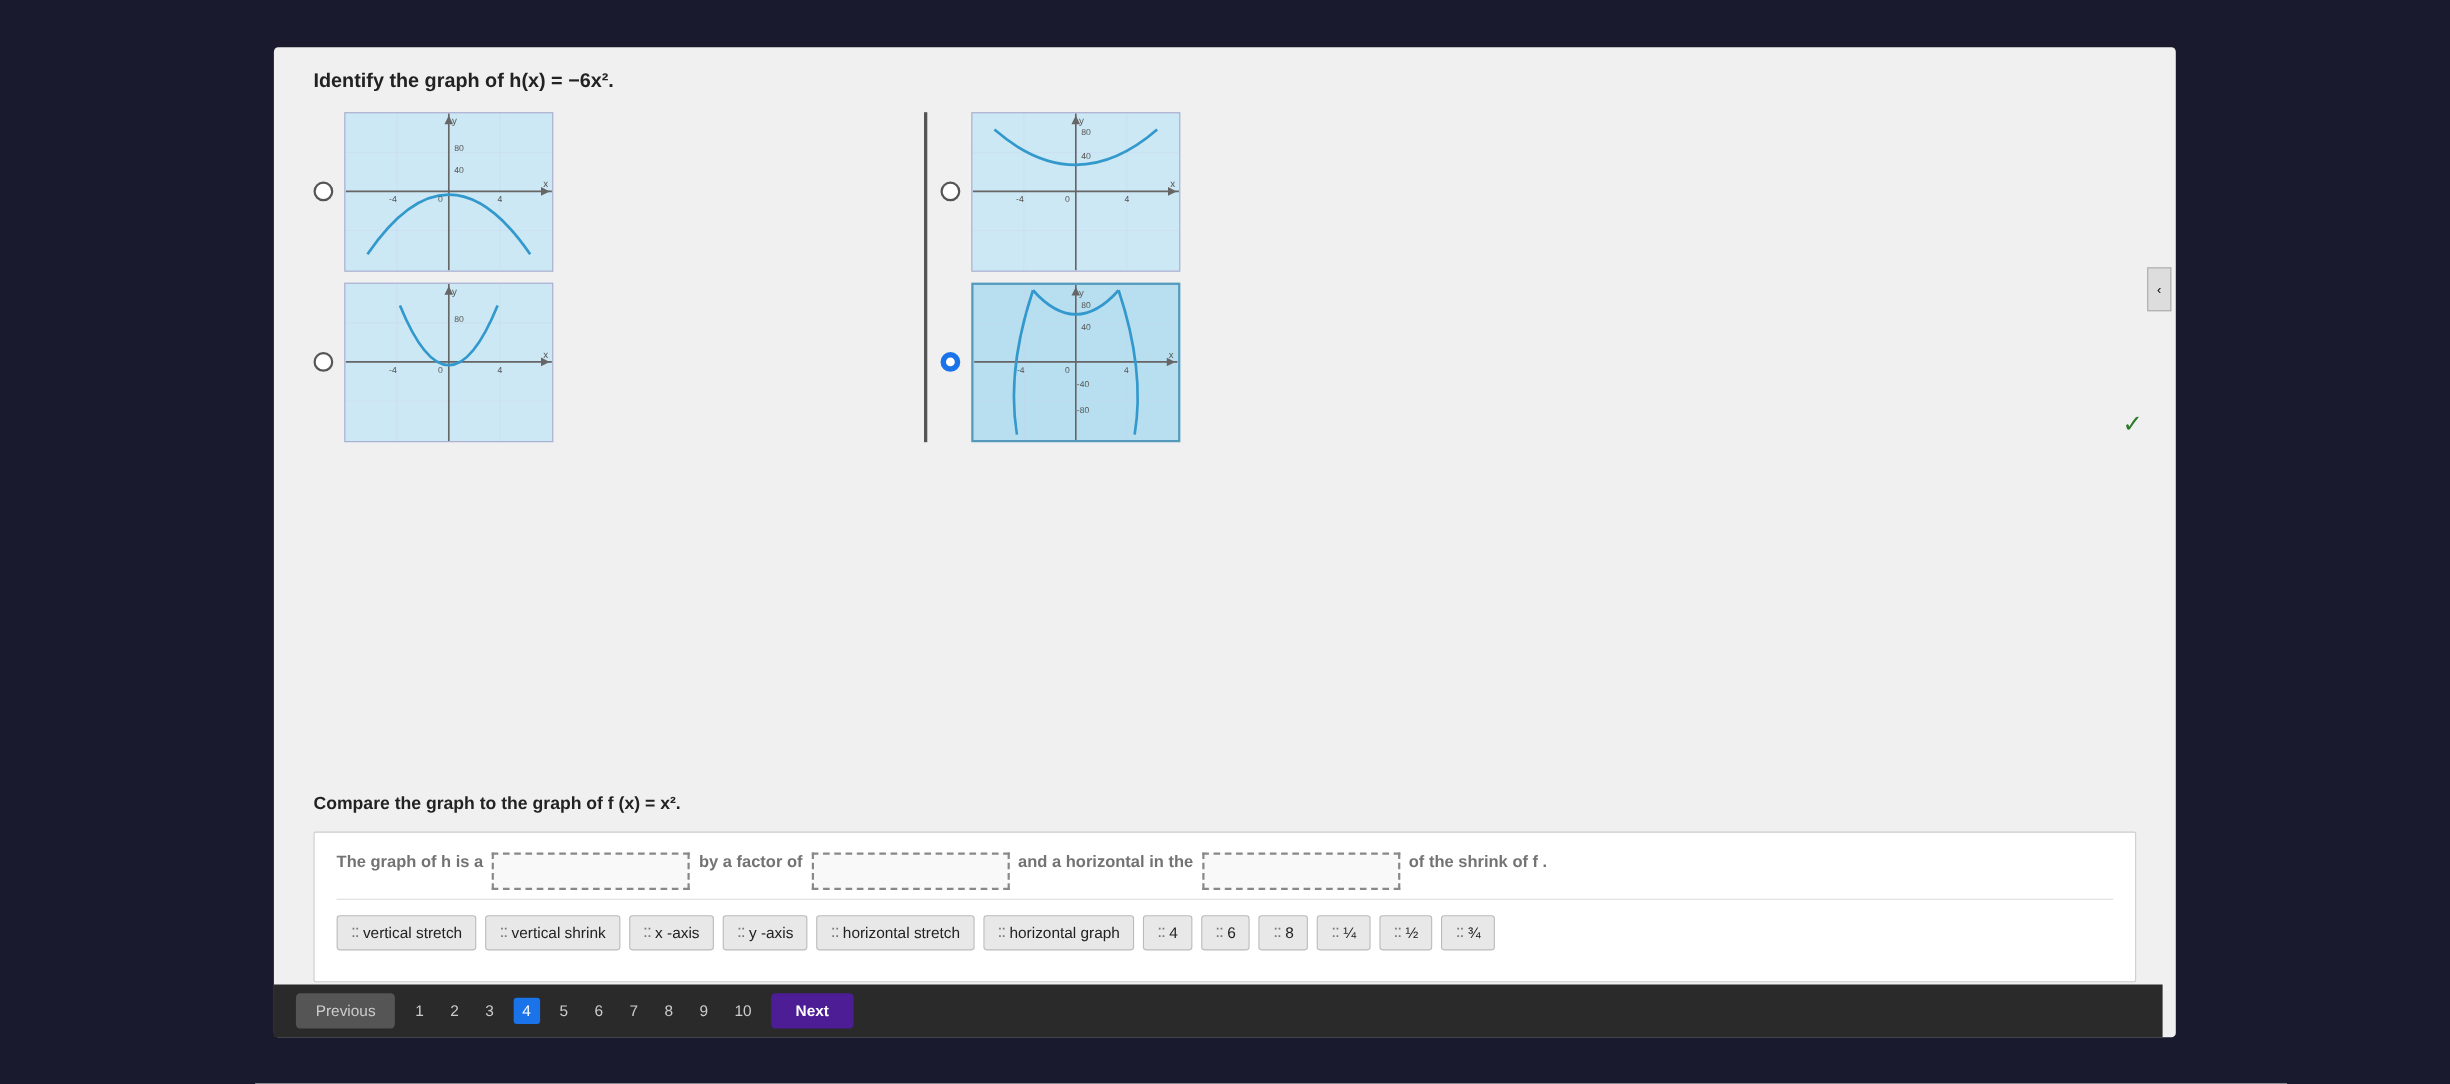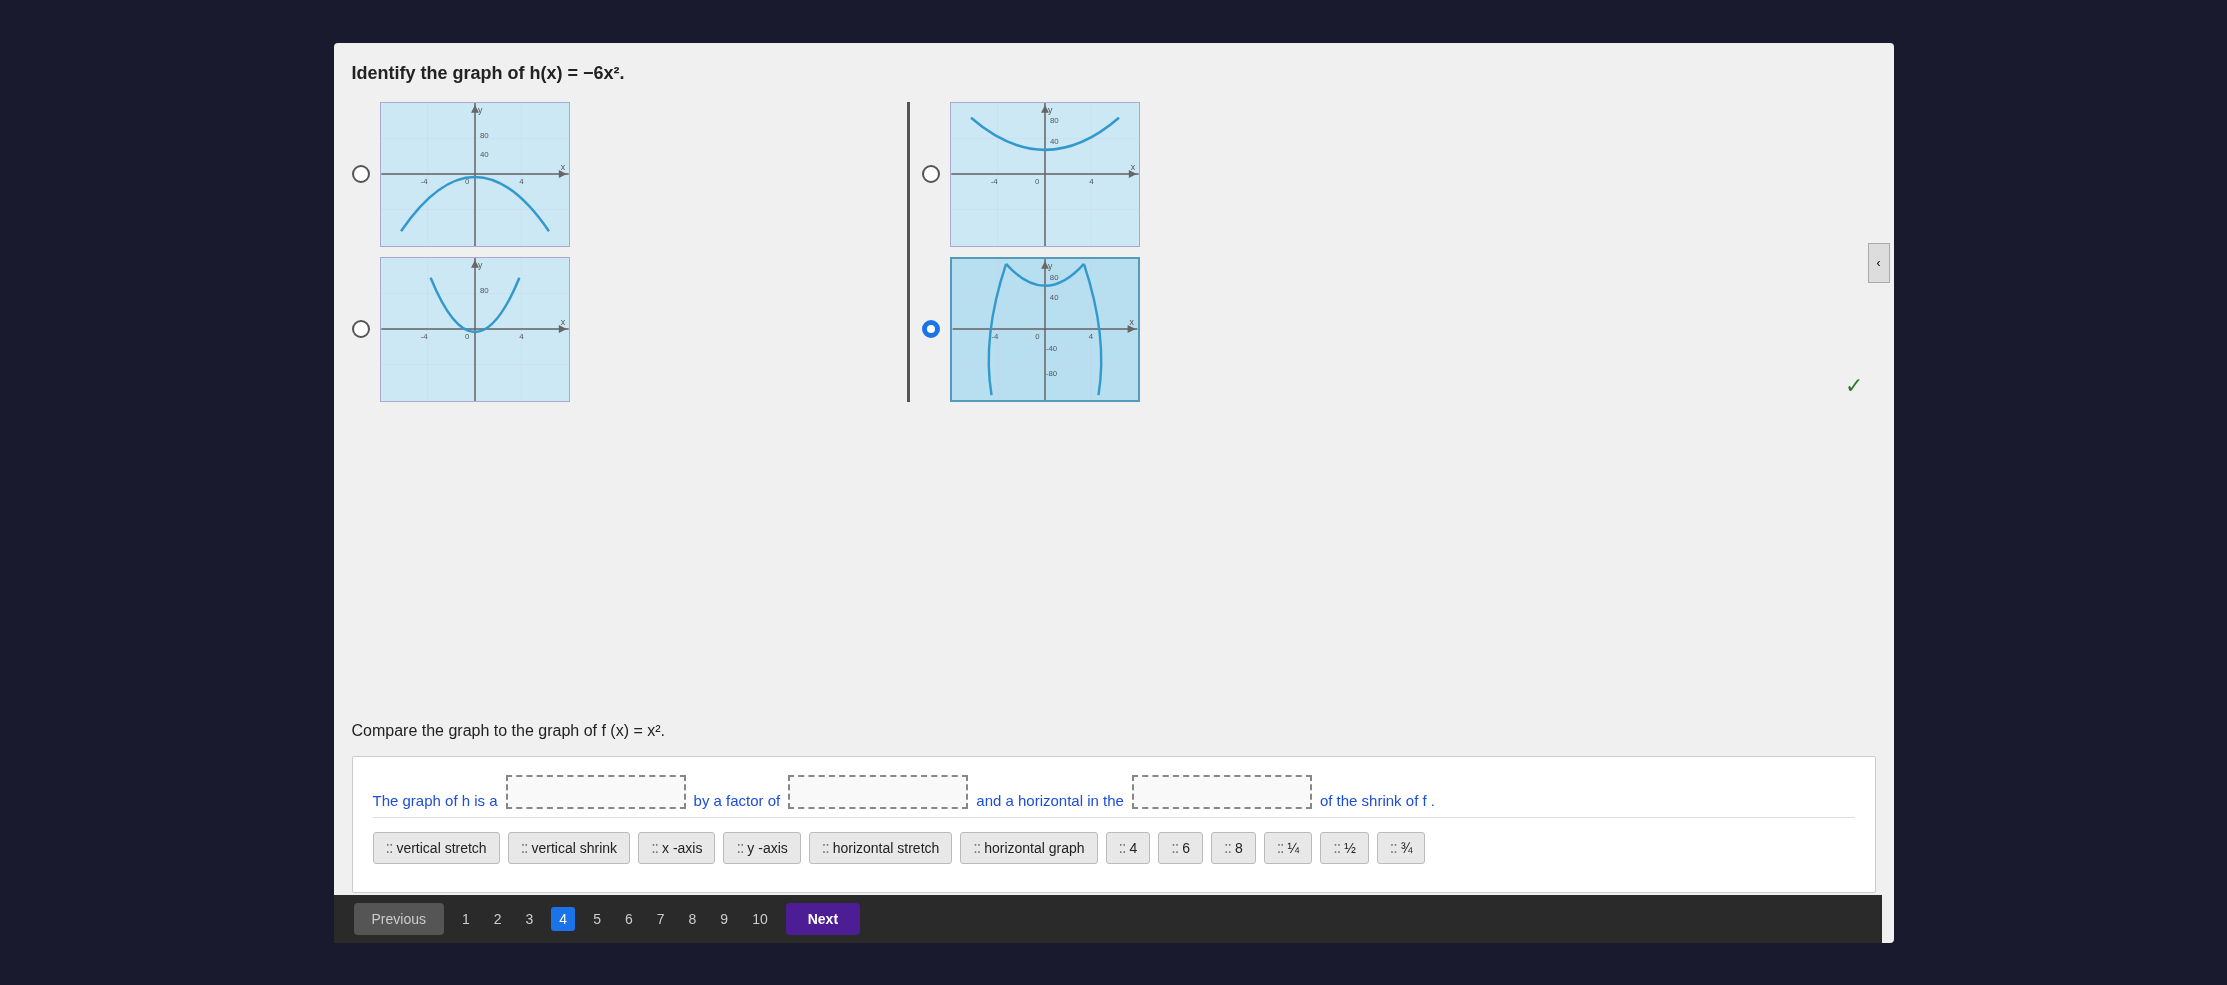--- a/index.html
+++ b/index.html
@@ -6,24 +6,24 @@
     body {
       background: #1a1a2e;
       font-family: Arial, sans-serif;
       display: flex;
       justify-content: center;
       align-items: center;
       min-height: 100vh;
     }
     .main-container {
       background: #f0f0f0;
-      width: 1560px;
+      width: 1729px;
       min-height: 900px;
       border-radius: 4px;
-      padding: 20px 18px;
+      padding: 20px 36px;
       position: relative;
     }
     .question-title {
       font-size: 18px;
       font-weight: bold;
       margin-bottom: 18px;
       color: #222;
     }
     .graphs-left {
       display: flex;
@@ -75,39 +75,41 @@
       background: #b8dff0;
       border: 2px solid #5599bb;
     }
     .graph-box svg {
       width: 100%;
       height: 100%;
     }
     .compare-section {
       margin-top: 10px;
       margin-bottom: 16px;
+      font-weight: bold;
     }
     .compare-text {
       font-size: 16px;
       color: #222;
     }
     .fill-blank-section {
       border: 1px solid #ccc;
       background: #fff;
       padding: 18px 20px;
       margin-bottom: 18px;
       border-radius: 2px;
     }
     .fill-blank-row {
       display: flex;
-      align-items: flex-end;
+      align-items: flex-start;
       gap: 8px;
       flex-wrap: wrap;
       font-size: 15px;
-      color: #1d4ed8;
+      color: #737373;
+      font-weight: bold;
     }
     .blank-box {
       border: 2px dashed #888;
       min-width: 180px;
       height: 34px;
       background: #f9f9f9;
       display: inline-flex;
       align-items: center;
       padding: 0 8px;
       color: #333;

